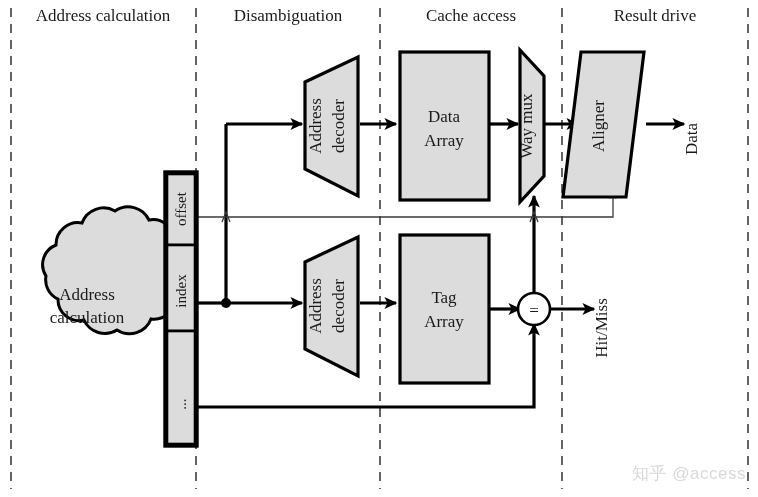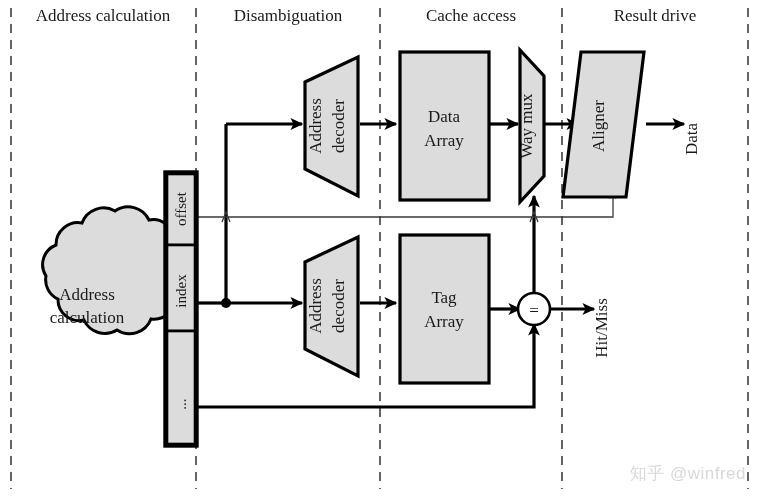--- a/index.html
+++ b/index.html
@@ -230,14 +230,14 @@
       <circle class="cmp-fill" cx="534" cy="309" r="16"></circle>
       <text class="block-label" x="534" y="316" text-anchor="middle">=</text>
     </g>
 
     <g>
       <text class="block-label" x="697" y="139" text-anchor="middle" transform="rotate(-90 697 139)">Data</text>
       <text class="block-label" x="607" y="328" text-anchor="middle" transform="rotate(-90 607 328)">Hit/Miss</text>
     </g>
   </svg>
 
-  <div class="watermark">知乎 @winfred</div>
+  <div class="watermark">知乎 @access</div>
 </div>
 
 </body></html>

